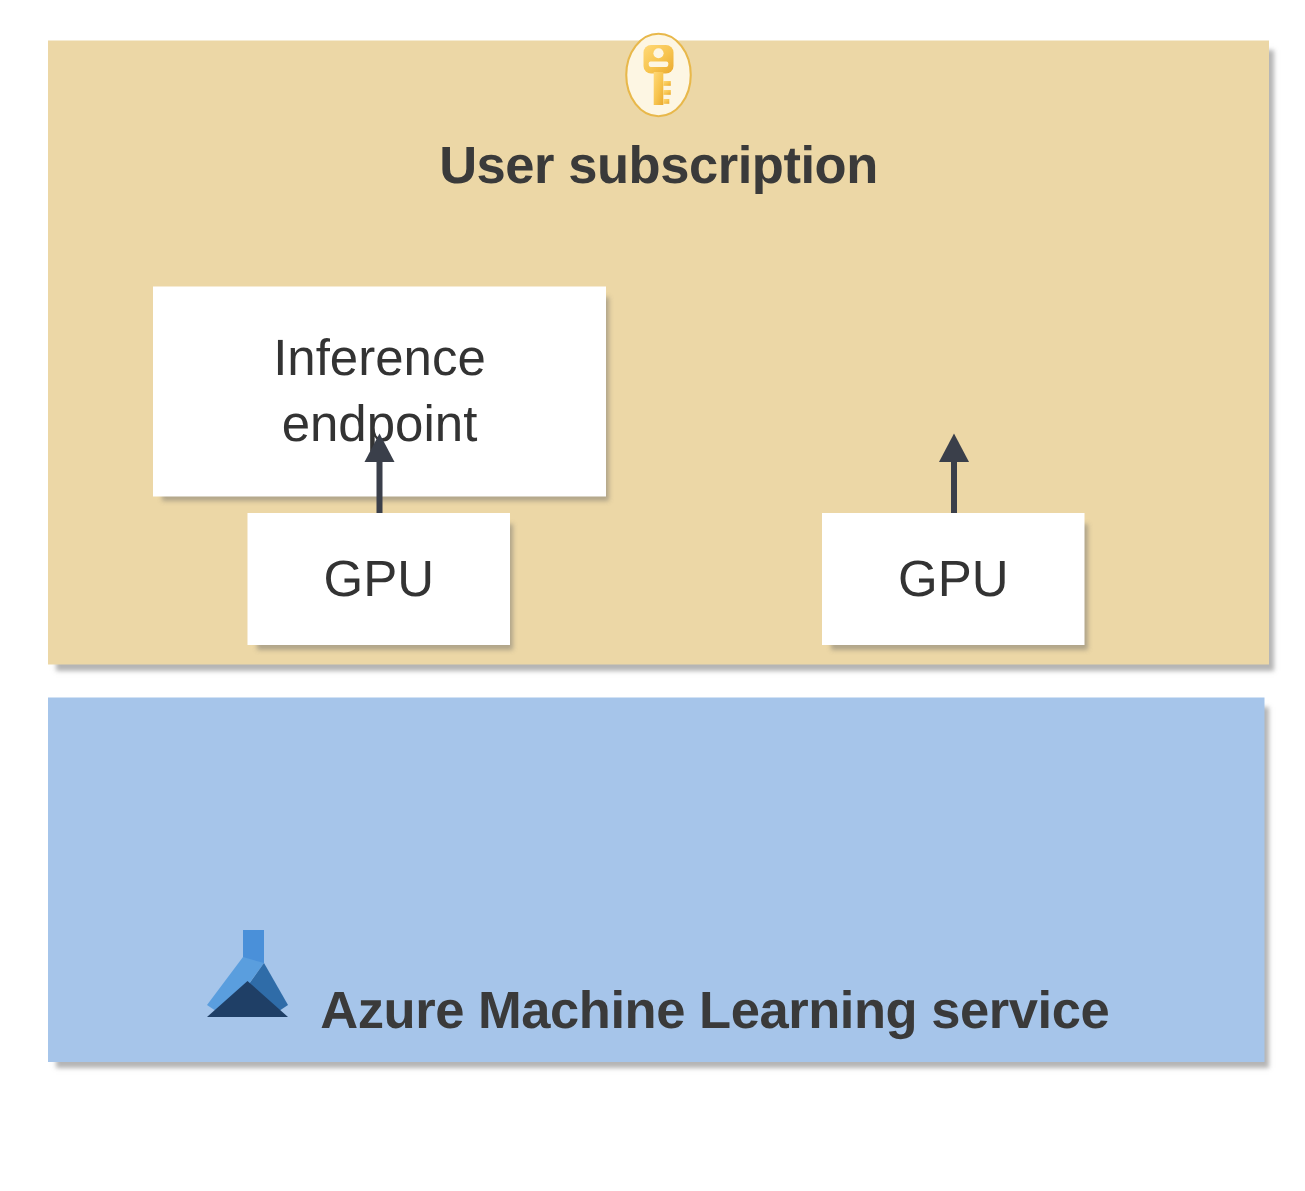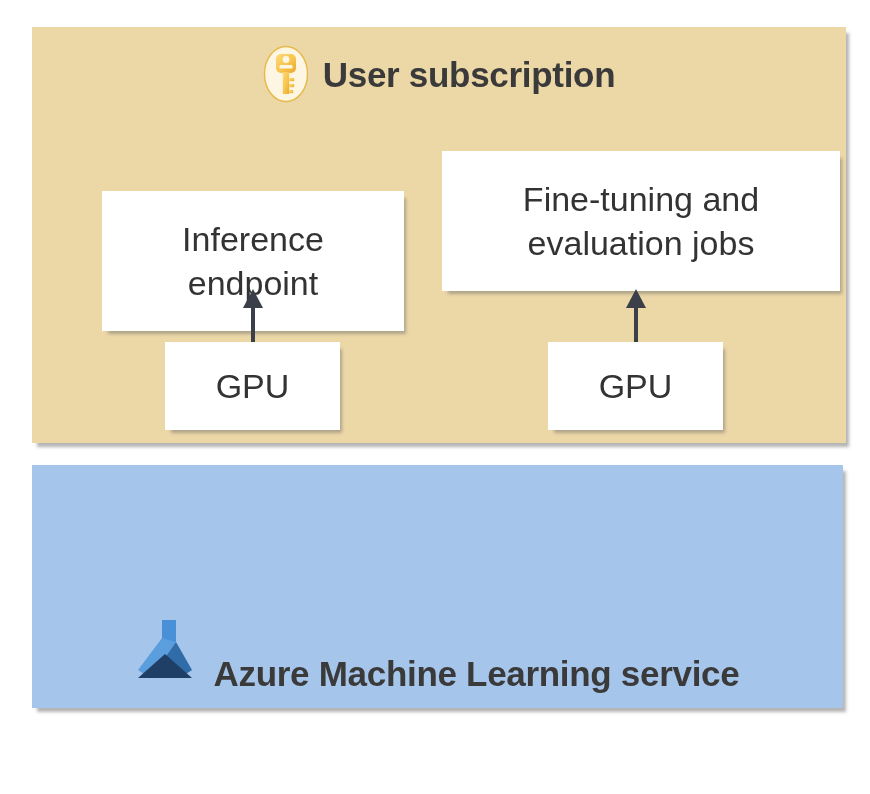--- a/index.html
+++ b/index.html
@@ -52,20 +52,21 @@
   #subscription-header {
     position: absolute;
     left: 0;
     top: 17px;
     width: 814px;
     height: 60px;
     display: flex;
     align-items: center;
     justify-content: center;
     gap: 14px;
+    flex-direction: column;
   }
   #key-icon {
     width: 46px;
     height: 58px;
     flex: 0 0 auto;
     display: block;
   }
   .panel-title {
     font-size: 35px;
     font-weight: bold;
@@ -188,23 +189,20 @@
         <rect x="26.2" y="39" width="5" height="3.2" fill="url(#keyGrad)"></rect>
         <rect x="26.2" y="45" width="4" height="3.2" fill="url(#keyGrad)"></rect>
       </svg>
       <div class="panel-title">User subscription</div>
     </div>
 
     <div class="white-box box-shadow" id="inference-endpoint-box">
       <span>Inference<br>endpoint</span>
     </div>
 
-    <div class="white-box box-shadow" id="finetuning-box">
-      <span>Fine-tuning and<br>evaluation jobs</span>
-    </div>
 
     <svg class="arrow" id="arrow-left" viewBox="0 0 24 54">
       <rect x="10" y="14" width="4" height="40" fill="#3a3f4a"></rect>
       <polygon points="12,0 22,19 2,19" fill="#3a3f4a"></polygon>
     </svg>
 
     <svg class="arrow" id="arrow-right" viewBox="0 0 24 54">
       <rect x="10" y="14" width="4" height="40" fill="#3a3f4a"></rect>
       <polygon points="12,0 22,19 2,19" fill="#3a3f4a"></polygon>
     </svg>

